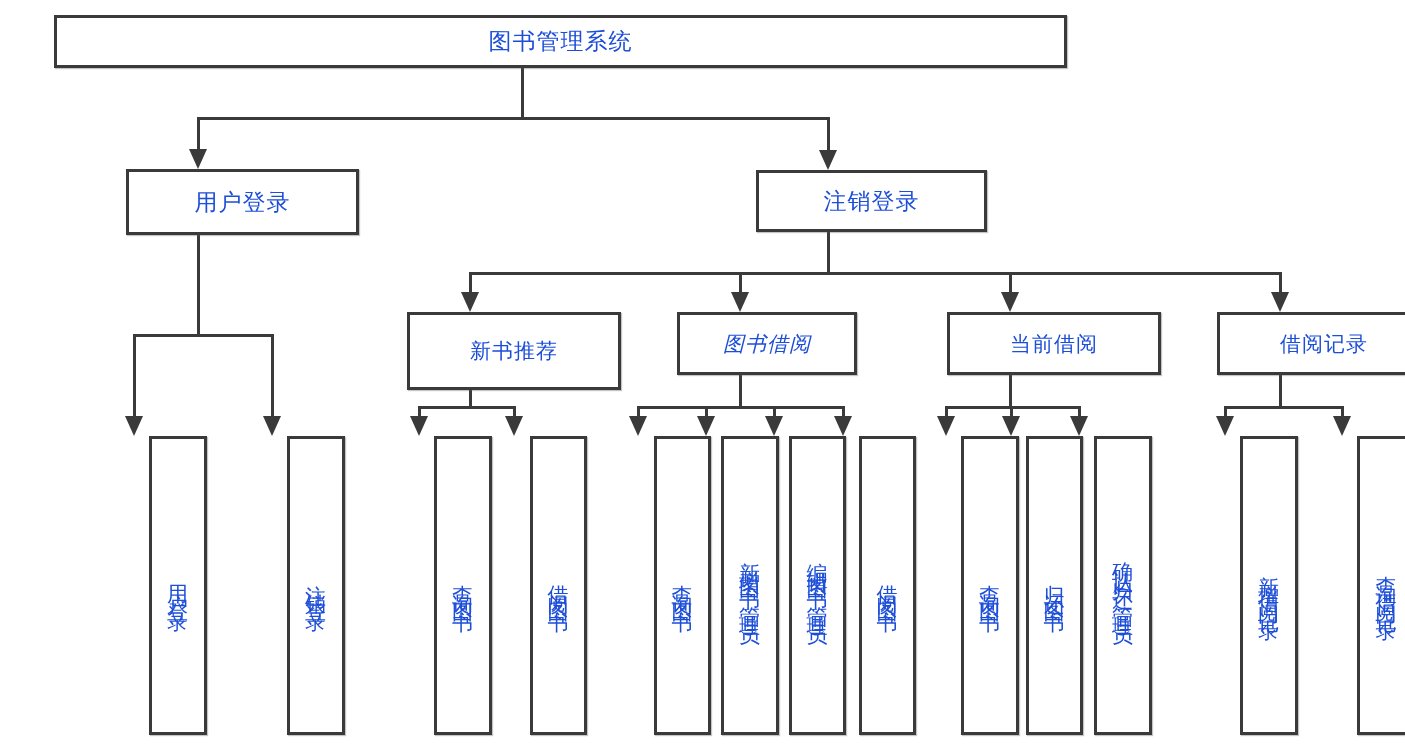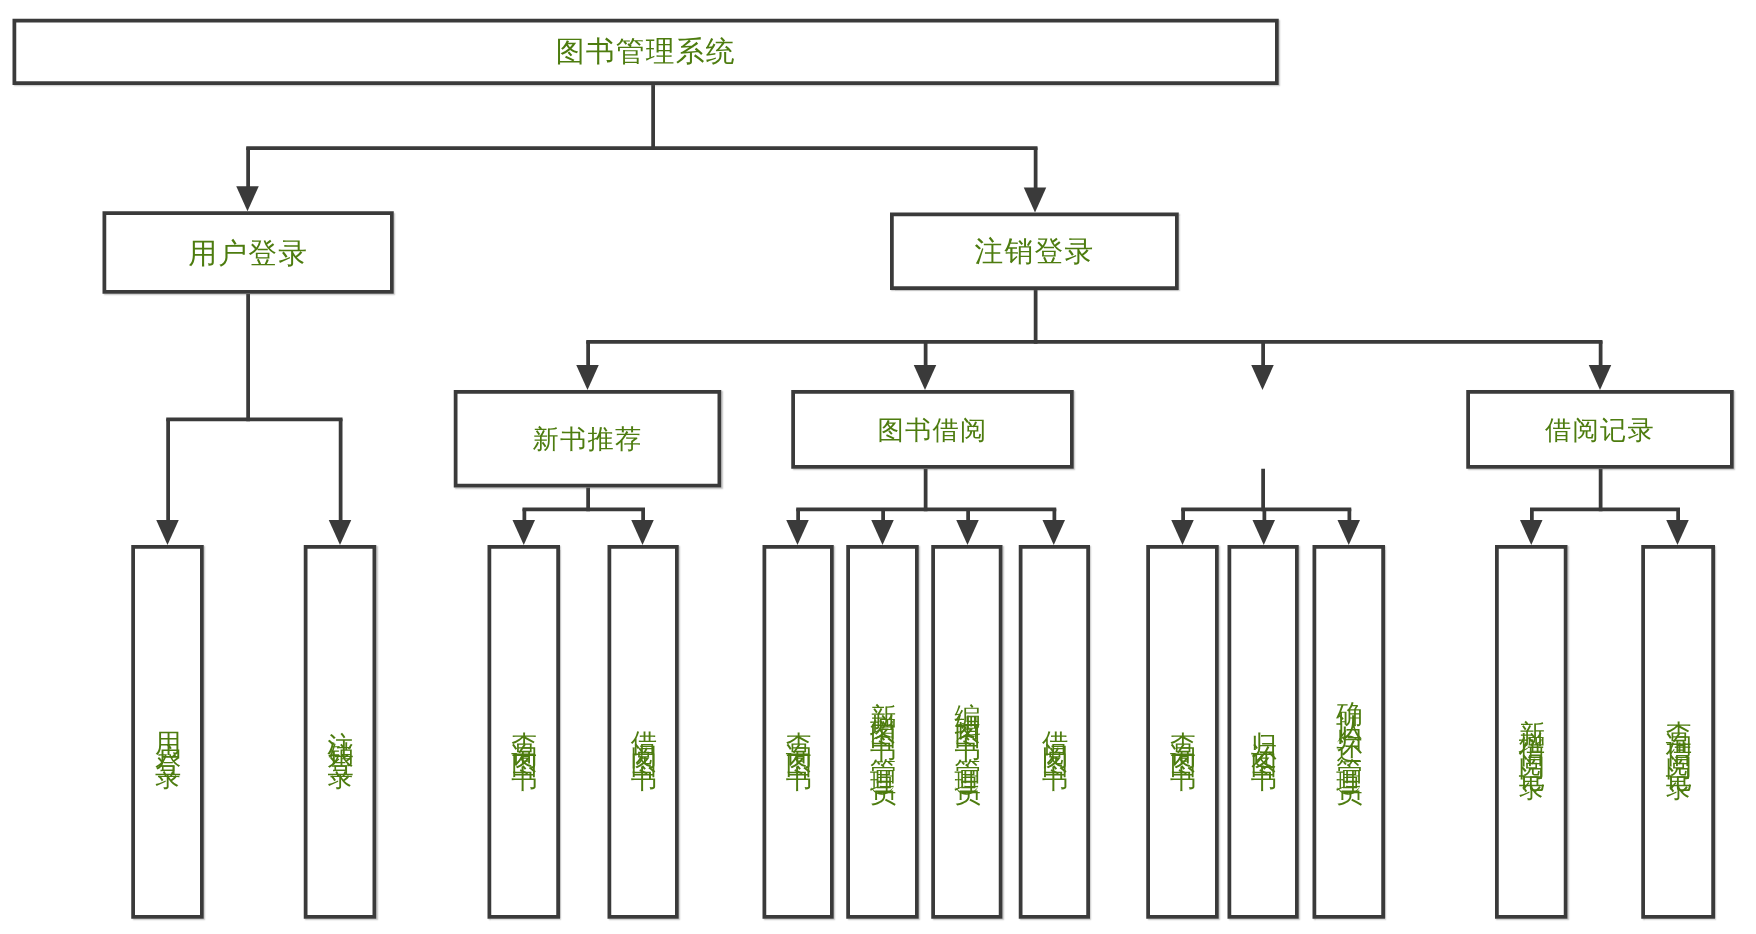--- a/index.html
+++ b/index.html
@@ -16,22 +16,23 @@
     font-family: "Liberation Sans", "DejaVu Sans", sans-serif;
   }
   .node {
     position: absolute;
     box-sizing: border-box;
     background: #ffffff;
     border: 3px solid #3a3a3a;
     display: flex;
     align-items: center;
     justify-content: center;
-    color: #4d7c0f;
+    color: #1d4ed8;
     box-shadow: 1px 1px 1px rgba(90,90,90,0.35);
+    margin-left: 44px;
   }
   .node .node-label {
     white-space: nowrap;
   }
   .node.root { font-size: 23px; letter-spacing: 1px; }
   .node.branch { font-size: 23px; letter-spacing: 1px; }
   .node.branch3 { font-size: 21px; letter-spacing: 1px; }
   .node.leaf { font-size: 21px; }
   .node.leaf .node-label {
     writing-mode: vertical-rl;
@@ -122,22 +123,25 @@
     </div>
     <div class="node branch" style="left: 82px; top: 169px; width: 233px; height: 66px;">
       <span class="node-label">用户登录</span>
     </div>
     <div class="node branch" style="left: 712px; top: 170px; width: 231px; height: 62px;">
       <span class="node-label">注销登录</span>
     </div>
     <div class="node branch3" style="left: 363px; top: 312px; width: 214px; height: 78px;">
       <span class="node-label">新书推荐</span>
     </div>
-    <div class="node branch3" style="left: 633px; top: 312px; width: 226px; height: 63px;">
+    <div class="node branch3" style="left: 633px; top: 312px; width: 180px; height: 63px; font-style: italic;">
       <span class="node-label">图书借阅</span>
+    </div>
+    <div class="node branch3" style="left: 903px; top: 312px; width: 214px; height: 63px;">
+      <span class="node-label">当前借阅</span>
     </div>
     <div class="node branch3" style="left: 1173px; top: 312px; width: 214px; height: 63px;">
       <span class="node-label">借阅记录</span>
     </div>
     <div class="node leaf" style="left: 105px; top: 436px; width: 58px; height: 299px;">
       <span class="node-label">用户登录</span>
     </div>
     <div class="node leaf" style="left: 243px; top: 436px; width: 58px; height: 299px;">
       <span class="node-label">注销登录</span>
     </div>

